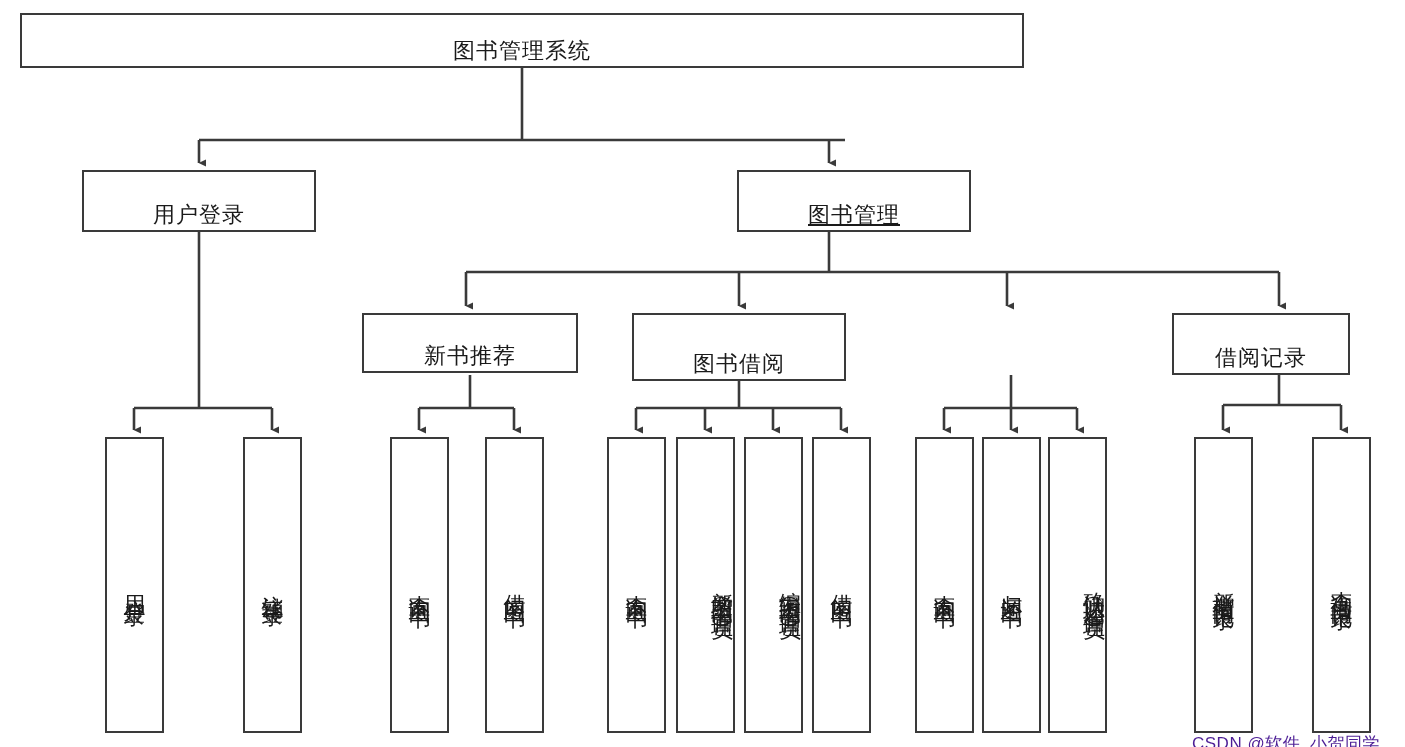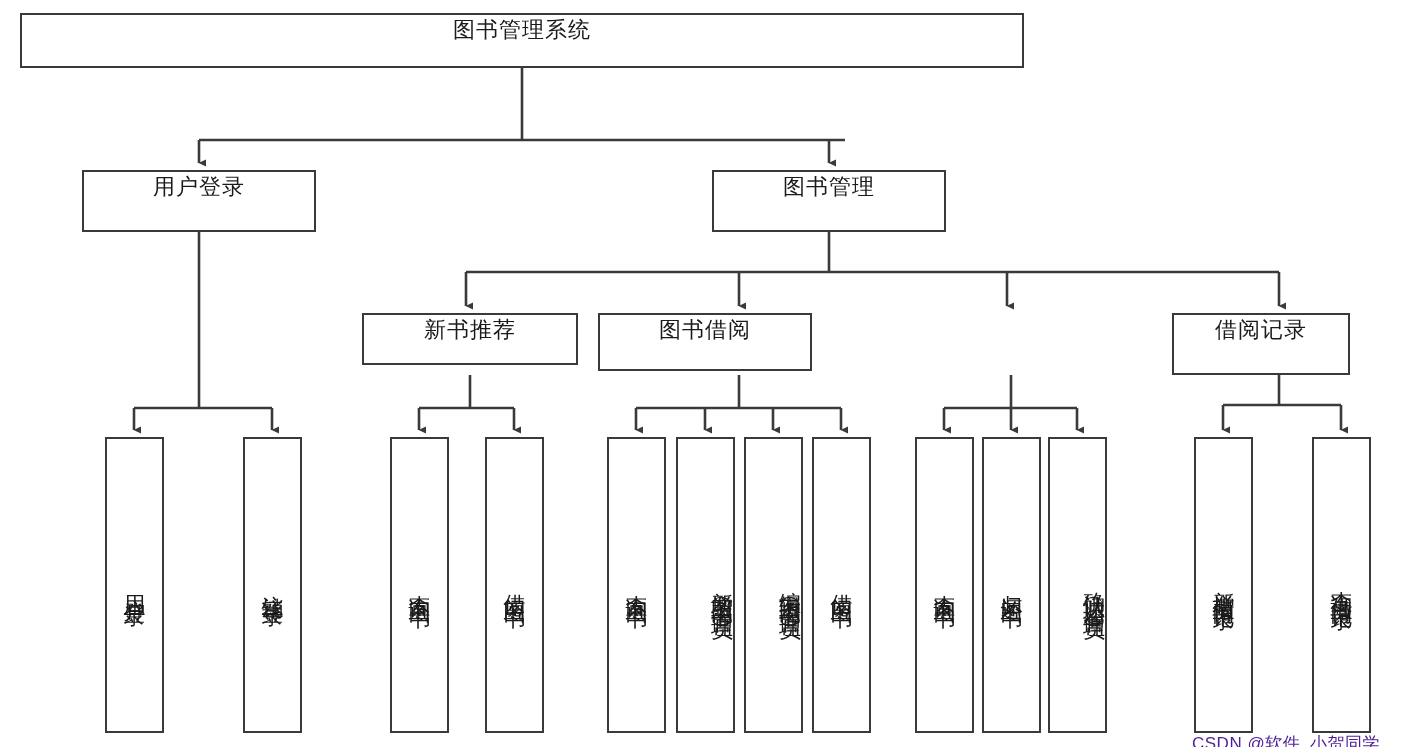--- a/index.html
+++ b/index.html
@@ -25,21 +25,21 @@
     top: 0;
     width: 1405px;
     height: 747px;
   }
   .node-box {
     position: absolute;
     box-sizing: border-box;
     border: 2px solid #3a3a3a;
     background: #ffffff;
     display: flex;
-    align-items: flex-start;
+    align-items: flex-end;
     justify-content: center;
     color: #1a1a1a;
   }
   .node-h {
     font-size: 22px;
     letter-spacing: 1px;
     white-space: nowrap;
   }
   .node-v {
     font-size: 22px;
@@ -134,28 +134,28 @@
     </g>
   </svg>
 
   <div class="node-box node-h" style="left:20px; top:13px; width:1004px; height:55px;">
     <span>图书管理系统</span>
   </div>
 
   <div class="node-box node-h" style="left:82px; top:170px; width:234px; height:62px;">
     <span>用户登录</span>
   </div>
-  <div class="node-box node-h" style="left:712px; top:170px; width:234px; height:62px;">
+  <div class="node-box node-h" style="left:737px; top:170px; width:234px; height:62px;text-decoration:underline;">
     <span>图书管理</span>
   </div>
 
-  <div class="node-box node-h" style="left:362px; top:313px; width:216px; height:52px;">
+  <div class="node-box node-h" style="left:362px; top:313px; width:216px; height:60px;">
     <span>新书推荐</span>
   </div>
-  <div class="node-box node-h" style="left:598px; top:313px; width:214px; height:58px;">
+  <div class="node-box node-h" style="left:632px; top:313px; width:214px; height:68px;">
     <span>图书借阅</span>
   </div>
   <div class="node-box node-h" style="left:1172px; top:313px; width:178px; height:62px;">
     <span>借阅记录</span>
   </div>
 
   <div class="node-box node-v center-v" style="left:105px; top:437px; width:59px; height:296px;">
     <span>用户登录</span>
   </div>
   <div class="node-box node-v center-v" style="left:243px; top:437px; width:59px; height:296px;">

